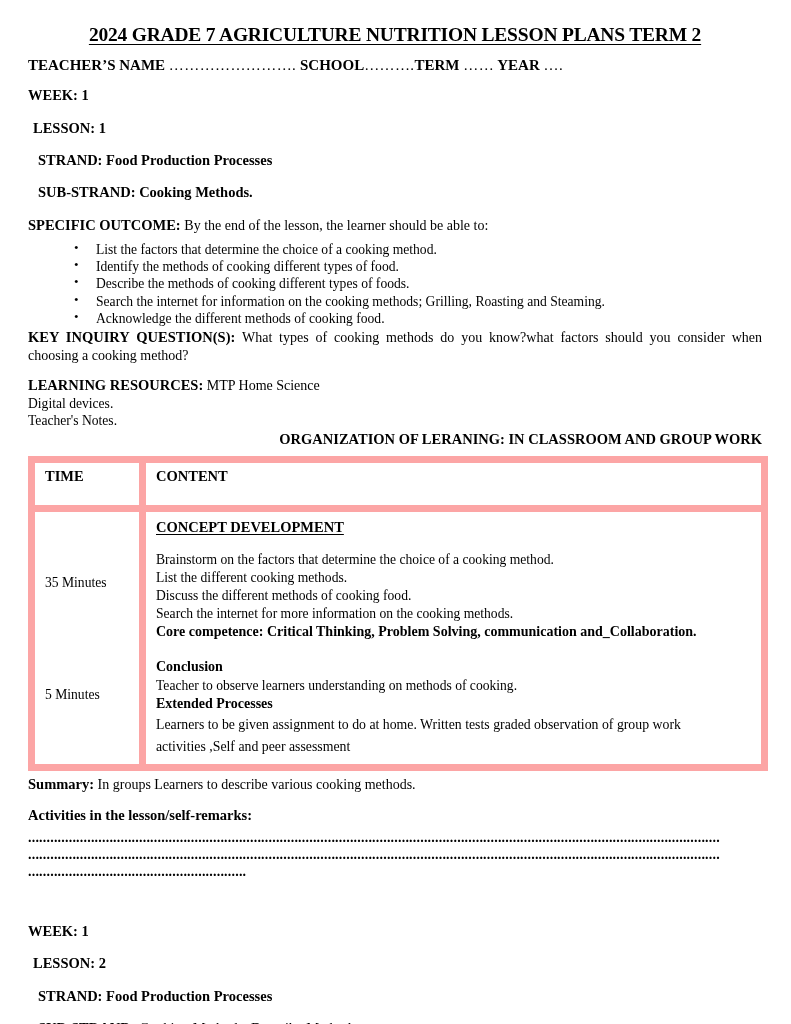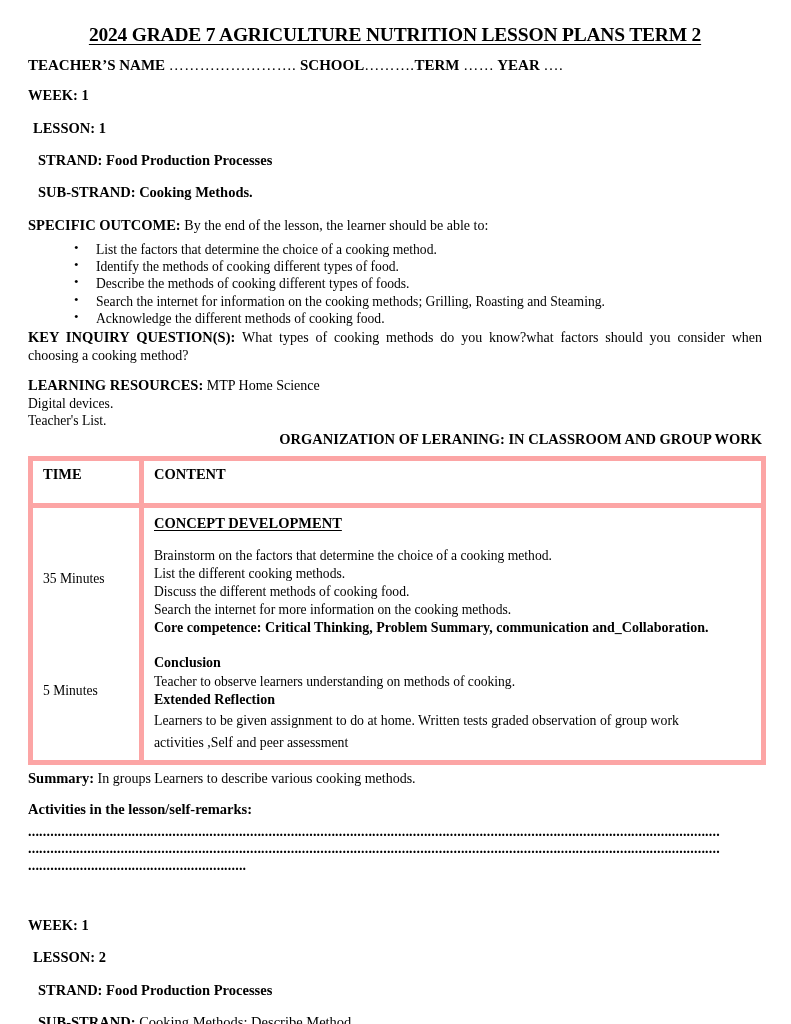--- a/index.html
+++ b/index.html
@@ -127,21 +127,21 @@
   }
 
   
   table.plan {
     border-collapse: collapse;
     width: 733px;
     table-layout: fixed;
     margin: 0 0 4px 0;
   }
   table.plan td, table.plan th {
-    border: 5px solid #fca5a5;
+    border: 7px solid #fca5a5;
     vertical-align: top;
     padding: 5px 15px 6px 10px;
     text-align: left;
   }
   table.plan col.c-time    { width: 111px; }
   table.plan col.c-content { width: 622px; }
 
   .th-txt {
     font-size: 14.5px;
     font-weight: bold;
@@ -255,21 +255,21 @@
   <p class="para kiq">
     <b>KEY INQUIRY QUESTION(S):</b>
     <span>What types of cooking methods do you know?what factors should you consider when choosing a cooking method?</span>
   </p>
 
   <p class="para">
     <b>LEARNING RESOURCES:</b>
     <span>MTP Home Science</span>
   </p>
   <div class="res-line">Digital devices.</div>
-  <div class="res-line">Teacher's List.</div>
+  <div class="res-line">Teacher's Notes.</div>
 
   <div class="org">ORGANIZATION OF LERANING: IN CLASSROOM AND GROUP WORK</div>
 
   <table class="plan">
     <colgroup>
       <col class="c-time">
       <col class="c-content">
     </colgroup>
     <tbody>
       <tr class="hdr-row">
@@ -284,25 +284,25 @@
         <td class="time-cell">
           <span class="time-a">35 Minutes</span>
           <span class="time-b">5 Minutes</span>
         </td>
         <td>
           <div class="concept-title">CONCEPT DEVELOPMENT</div>
           <div class="body-line">Brainstorm on the factors that determine the choice of a cooking method.</div>
           <div class="body-line">List the different cooking methods.</div>
           <div class="body-line">Discuss the different methods of cooking food.</div>
           <div class="body-line">Search the internet for more information on the cooking methods.</div>
-          <div class="body-line b">Core competence: Critical Thinking, Problem Summary, communication and_Collaboration.</div>
+          <div class="body-line b">Core competence: Critical Thinking, Problem Solving, communication and_Collaboration.</div>
           <div class="gap"></div>
           <div class="body-line b">Conclusion</div>
           <div class="body-line">Teacher to observe learners understanding on methods of cooking.</div>
-          <div class="body-line b">Extended Reflection</div>
+          <div class="body-line b">Extended Processes</div>
           <div class="wide-line">Learners to be given assignment to do at home. Written tests graded observation of group work</div>
           <div class="wide-line">activities ,Self and peer assessment</div>
         </td>
       </tr>
     </tbody>
   </table>
 
   <div class="summary">
     <b>Summary:</b>
     <span>In groups Learners to describe various cooking methods.</span>

